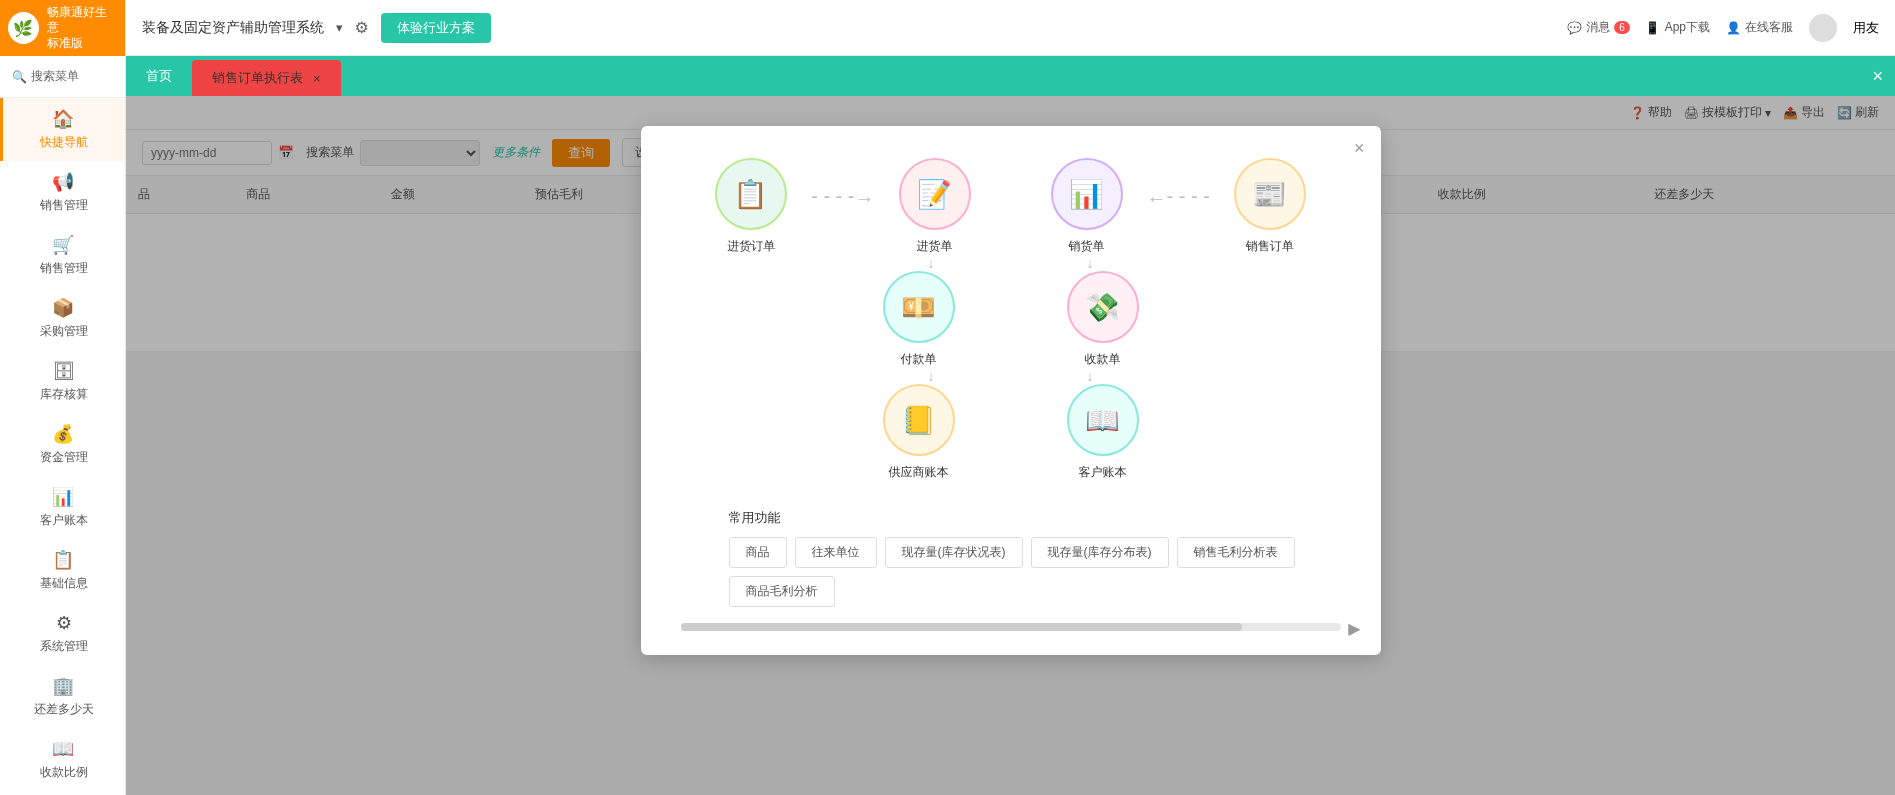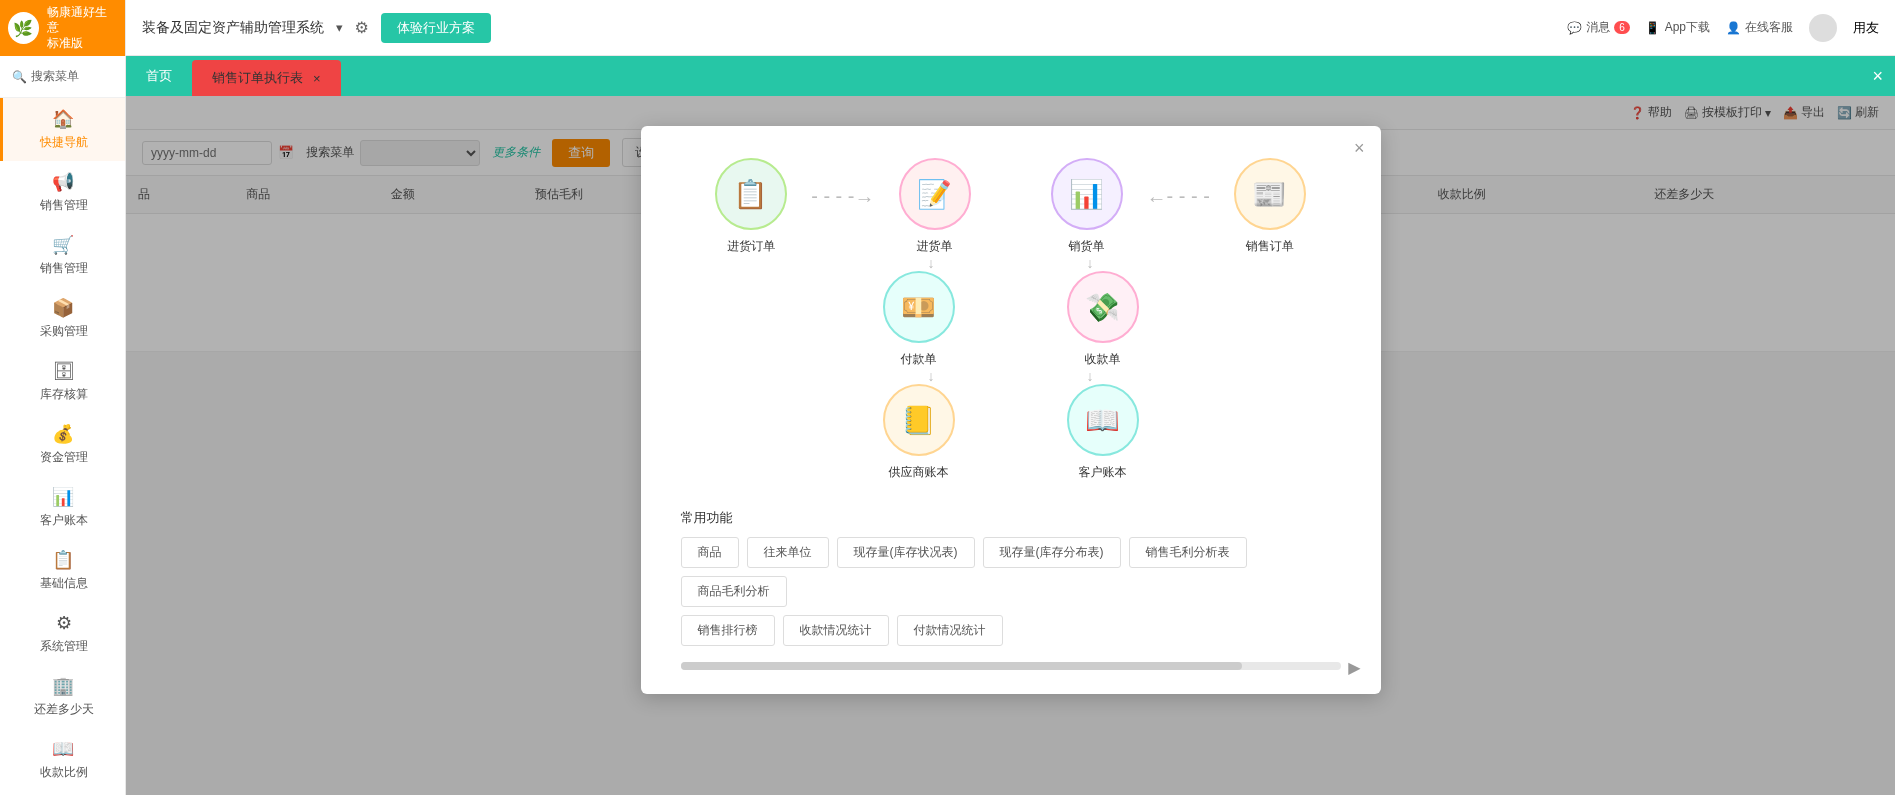--- a/index.html
+++ b/index.html
@@ -75,21 +75,21 @@
     .flow-circle { width: 72px; height: 72px; border-radius: 50%; display: flex; align-items: center; justify-content: center; font-size: 28px; }
     .flow-circle.green { background: #e8f8f0; color: #52c41a; border: 2px solid #b7eb8f; }
     .flow-circle.red { background: #fff0f0; color: #ff4d4f; border: 2px solid #ffadd2; }
     .flow-circle.purple { background: #f5f0ff; color: #9c6fde; border: 2px solid #d3adf7; }
     .flow-circle.orange { background: #fff7e6; color: #fa8c16; border: 2px solid #ffd591; }
     .flow-circle.teal { background: #e6fffb; color: #13c2c2; border: 2px solid #87e8de; }
     .flow-circle.pink { background: #fff0f6; color: #eb2f96; border: 2px solid #ffadd2; }
     .flow-label { font-size: 12px; color: #333; }
 
     
-    .common-functions { margin-top: 8px; }
+    .common-functions { margin-top: 8px; margin-left: 48px; }
     .common-title { font-size: 13px; color: #333; margin-bottom: 10px; font-weight: 500; }
     .func-btn-row { display: flex; flex-wrap: wrap; gap: 8px; margin-bottom: 8px; }
     .func-btn { background: #fff; border: 1px solid #ddd; border-radius: 3px; padding: 6px 16px; font-size: 12px; color: #555; cursor: pointer; }
 
     
     .modal-scrollbar { margin-top: 16px; height: 8px; background: #e8e8e8; border-radius: 4px; position: relative; }
     .modal-scrollbar-thumb { position: absolute; left: 0; top: 0; width: 85%; height: 8px; background: #ccc; border-radius: 4px; }
     .modal-scroll-arrow { position: absolute; right: -20px; top: -4px; color: #999; font-size: 16px; cursor: pointer; }
   </style>
 </head>
@@ -346,25 +346,20 @@
           <div class="common-functions">
             <div class="common-title">常用功能</div>
             <div class="func-btn-row">
               <button class="func-btn">商品</button>
               <button class="func-btn">往来单位</button>
               <button class="func-btn">现存量(库存状况表)</button>
               <button class="func-btn">现存量(库存分布表)</button>
               <button class="func-btn">销售毛利分析表</button>
               <button class="func-btn">商品毛利分析</button>
             </div>
-            <div class="func-btn-row">
-              <button class="func-btn">销售排行榜</button>
-              <button class="func-btn">收款情况统计</button>
-              <button class="func-btn">付款情况统计</button>
-            </div>
           </div>
 
           <div class="modal-scrollbar">
             <div class="modal-scrollbar-thumb"></div>
             <span class="modal-scroll-arrow">▶</span>
           </div>
         </div>
       </div>
     </div>
   </div>

